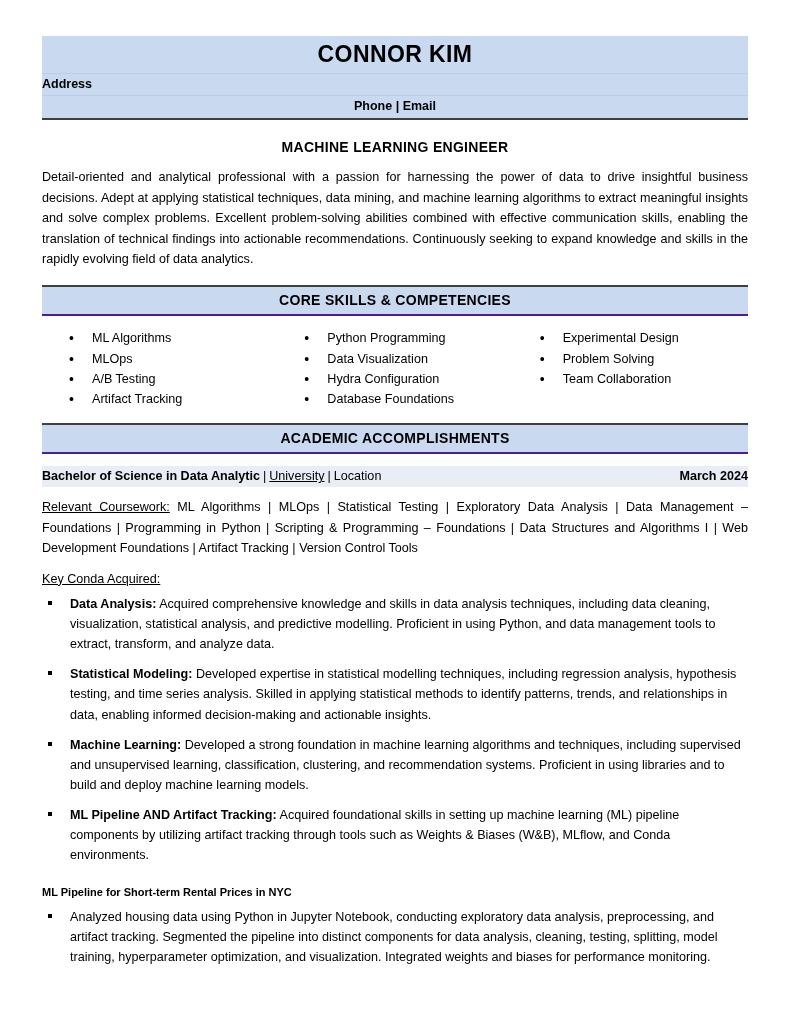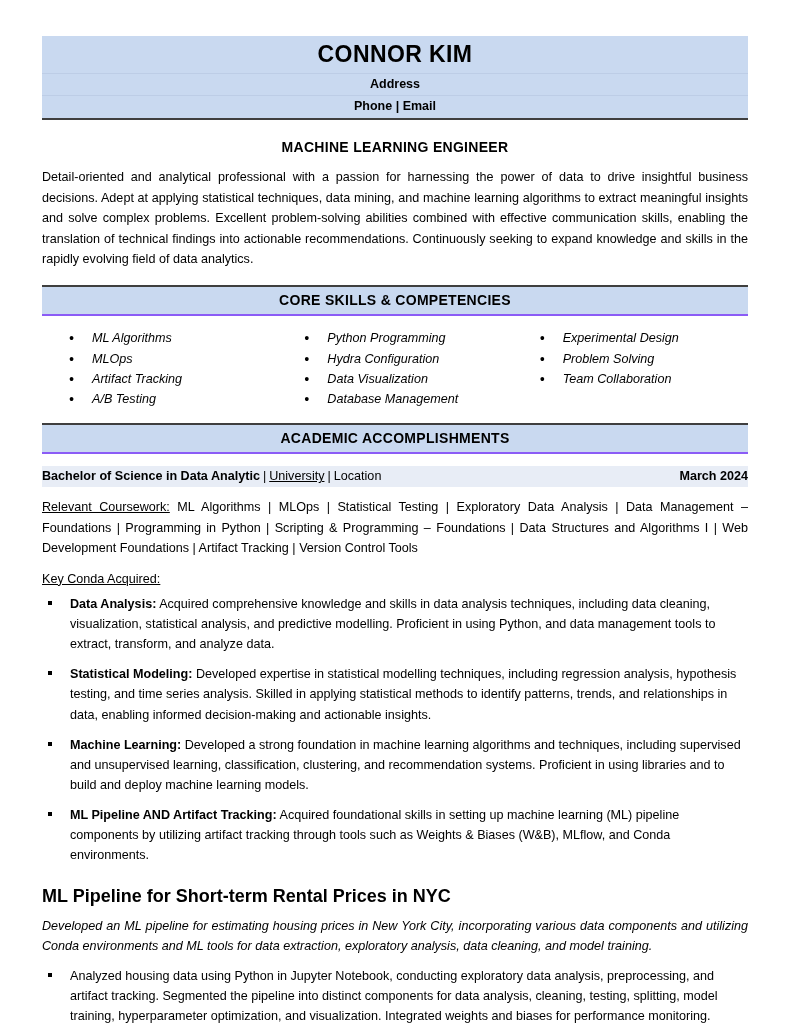--- a/index.html
+++ b/index.html
@@ -40,21 +40,20 @@
     font-weight: bold;
     text-align: center;
     letter-spacing: 0.4px;
     padding: 5px 0 6px 0;
     border-bottom: 1px solid #bdcde6;
     line-height: 1.15;
   }
   .header-address {
     font-size: 12.5px;
     font-weight: bold;
-    text-align: center;
     padding: 3px 0 3px 0;
     border-bottom: 1px solid #bdcde6;
     line-height: 1.2;
   }
   .header-contact {
     font-size: 12.5px;
     font-weight: bold;
     text-align: center;
     padding: 3px 0 4px 0;
     line-height: 1.2;
@@ -74,38 +73,37 @@
     font-size: 12.6px;
     line-height: 1.62;
     text-align: justify;
     margin: 0 0 16px 0;
   }
 
   
   .section-bar {
     background: #c9d9f0;
     border-top: 2px solid #3f3f3f;
-    border-bottom: 2px solid #8b5cf6;
+    border-bottom: 2px solid #4c1d95;
     text-align: center;
     font-size: 14px;
     font-weight: bold;
     letter-spacing: 0.3px;
     padding: 5px 0 6px 0;
     margin: 0 0 12px 0;
   }
 
   
   .skills-grid {
     display: flex;
     width: 100%;
     margin-bottom: 14px;
   }
   .skills-col {
     flex: 1 1 33.33%;
-    font-style: italic;
   }
   .skills-col ul {
     list-style: none;
     margin: 0;
     padding: 0;
   }
   .skills-col li {
     font-size: 12.6px;
     line-height: 1.45;
     padding: 1px 0 1px 50px;
@@ -178,21 +176,21 @@
     width: 4px;
     height: 4px;
     background: #000;
   }
   .lead {
     font-weight: bold;
   }
 
   
   .project-title {
-    font-size: 18px;
+    font-size: 11px;
     font-weight: bold;
     margin: 0 0 9px 0;
   }
   .project-desc {
     font-size: 12.6px;
     font-style: italic;
     line-height: 1.6;
     text-align: justify;
     margin: 0 0 10px 0;
   }
@@ -213,30 +211,30 @@
 
     <div class="summary">Detail-oriented and analytical professional with a passion for harnessing the power of data to drive insightful business decisions. Adept at applying statistical techniques, data mining, and machine learning algorithms to extract meaningful insights and solve complex problems. Excellent problem-solving abilities combined with effective communication skills, enabling the translation of technical findings into actionable recommendations. Continuously seeking to expand knowledge and skills in the rapidly evolving field of data analytics.</div>
 
     <div class="section-bar">CORE SKILLS &amp; COMPETENCIES</div>
 
     <div class="skills-grid">
       <div class="skills-col">
         <ul>
           <li>ML Algorithms</li>
           <li>MLOps</li>
+          <li>A/B Testing</li>
           <li>Artifact Tracking</li>
-          <li>A/B Testing</li>
         </ul>
       </div>
       <div class="skills-col">
         <ul>
           <li>Python Programming</li>
+          <li>Data Visualization</li>
           <li>Hydra Configuration</li>
-          <li>Data Visualization</li>
-          <li>Database Management</li>
+          <li>Database Foundations</li>
         </ul>
       </div>
       <div class="skills-col">
         <ul>
           <li>Experimental Design</li>
           <li>Problem Solving</li>
           <li>Team Collaboration</li>
         </ul>
       </div>
     </div>
@@ -257,21 +255,20 @@
     <ul class="sq-list">
       <li><span class="lead">Data Analysis:</span><span> Acquired comprehensive knowledge and skills in data analysis techniques, including data cleaning, visualization, statistical analysis, and predictive modelling. Proficient in using Python, and data management tools to extract, transform, and analyze data.</span></li>
       <li><span class="lead">Statistical Modeling:</span><span> Developed expertise in statistical modelling techniques, including regression analysis, hypothesis testing, and time series analysis. Skilled in applying statistical methods to identify patterns, trends, and relationships in data, enabling informed decision-making and actionable insights.</span></li>
       <li><span class="lead">Machine Learning:</span><span> Developed a strong foundation in machine learning algorithms and techniques, including supervised and unsupervised learning, classification, clustering, and recommendation systems. Proficient in using libraries and to build and deploy machine learning models.</span></li>
       <li><span class="lead">ML Pipeline AND Artifact Tracking:</span><span> Acquired foundational skills in setting up machine learning (ML) pipeline components by utilizing artifact tracking through tools such as Weights &amp; Biases (W&amp;B), MLflow, and Conda environments.</span></li>
     </ul>
 
 
     <div class="project-title">ML Pipeline for Short-term Rental Prices in NYC</div>
 
-    <div class="project-desc">Developed an ML pipeline for estimating housing prices in New York City, incorporating various data components and utilizing Conda environments and ML tools for data extraction, exploratory analysis, data cleaning, and model training.</div>
 
     <ul class="sq-list">
       <li>Analyzed housing data using Python in Jupyter Notebook, conducting exploratory data analysis, preprocessing, and artifact tracking. Segmented the pipeline into distinct components for data analysis, cleaning, testing, splitting, model training, hyperparameter optimization, and visualization. Integrated weights and biases for performance monitoring.</li>
 
     </ul>
 
   </div>
 </div>
 
 </body></html>

